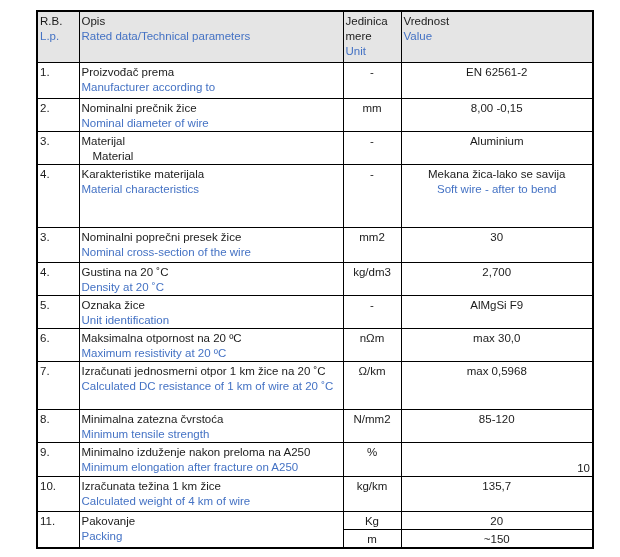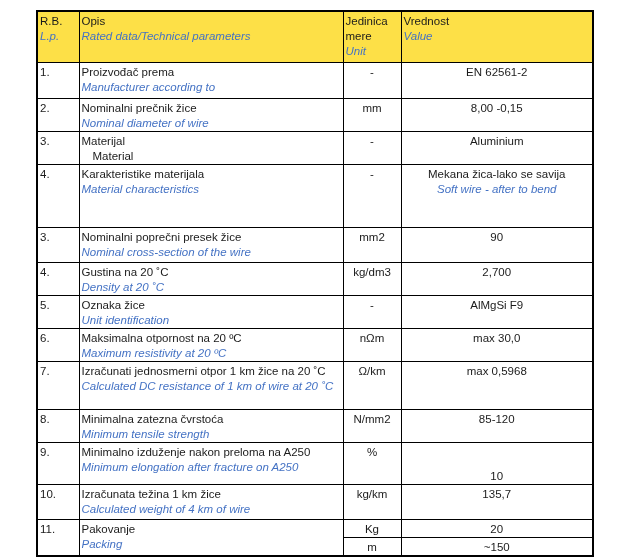--- a/index.html
+++ b/index.html
@@ -25,39 +25,39 @@
     vertical-align:top;
     padding:2px 2px 0 2px;
     overflow:hidden;
   }
   col.c-num{width:42px;}
   col.c-desc{width:264px;}
   col.c-unit{width:58px;}
   col.c-val{width:192px;}
 
   tr.hdr{height:51px;}
-  tr.hdr td{background:#fde047;}
+  tr.hdr td{background:#e5e5e5;}
   tr.rh36{height:36px;}
   tr.rh31{height:31px;}
   tr.rh33{height:33px;}
   tr.rh63{height:63px;}
   tr.rh35{height:35px;}
   tr.rh32{height:32px;}
   tr.rh48{height:48px;}
   tr.rh18{height:18px;padding-left:12px;}
 
   td.num{padding-left:6px;}
   td.desc{padding-left:8px;}
   td.unit{text-align:center;}
   td.val{text-align:center;}
   .ctr{text-align:left;}
 
-  .en{color:#4472C4;font-style:italic;}
+  .en{color:#4472C4;}
   .en-black{color:#1b1b1b;font-style:normal;margin-left:11px;}
-  .second-line{padding-top:24px;}
+  .second-line{padding-top:16px;text-align:right;}
 </style>
 </head>
 <body>
 
 <div class="page">
   <table class="param">
     <colgroup>
       <col class="c-num">
         <col class="c-desc">
         <col class="c-unit">
@@ -128,21 +128,21 @@
         </td>
       </tr>
 
       <tr class="rh35">
         <td class="num">3.</td>
         <td class="desc">
           <div>Nominalni poprečni presek žice</div>
           <div class="en">Nominal cross-section of the wire</div>
         </td>
         <td class="unit">mm2</td>
-        <td class="val">90</td>
+        <td class="val">30</td>
       </tr>
 
       <tr class="rh32">
         <td class="num">4.</td>
         <td class="desc">
           <div>Gustina na 20 ˚C</div>
           <div class="en">Density at 20 ˚C</div>
         </td>
         <td class="unit">kg/dm3</td>
         <td class="val">2,700</td>

